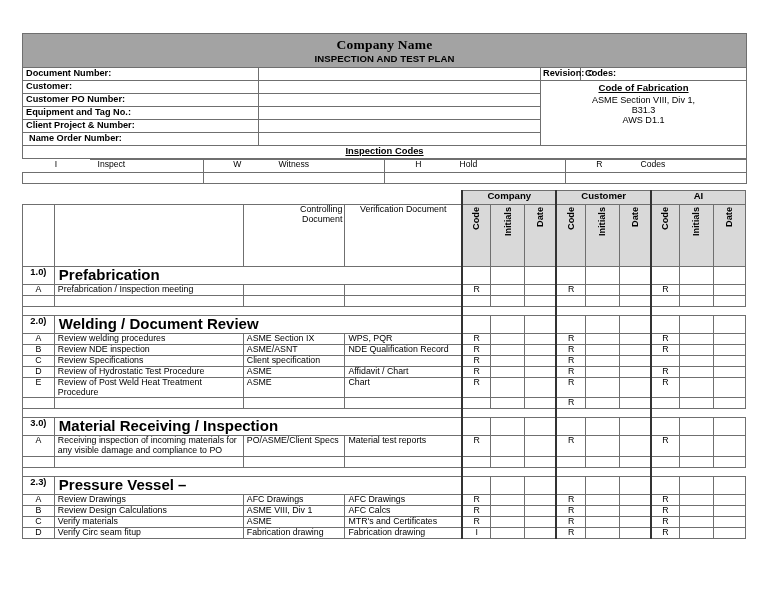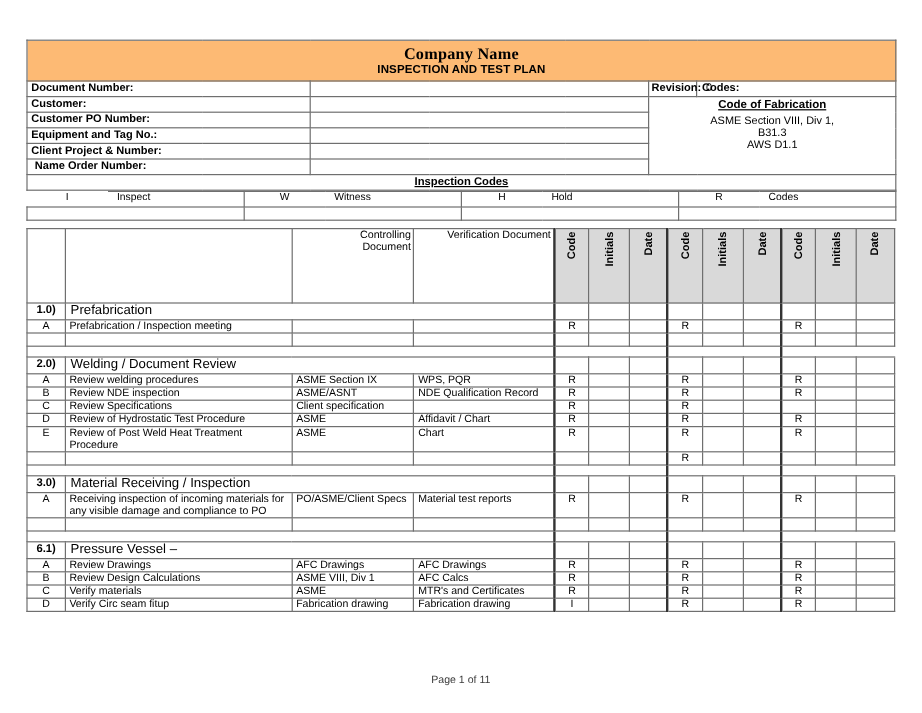--- a/index.html
+++ b/index.html
@@ -39,21 +39,21 @@
     padding: 0 2px;
     vertical-align: top;
     line-height: 1.12;
     height: 11px;
     box-sizing: border-box;
   }
   .nob { border: none !important; }
 
   
   .titleband {
-    background: #fdba74;
+    background: #a3a3a3;
     text-align: center;
     padding: 3px 0 2px 0 !important;
     height: auto !important;
   }
   .co-name {
     font-family: "Liberation Serif", serif;
     font-weight: bold;
     font-size: 13.5px;
     letter-spacing: .2px;
     line-height: 1.2;
@@ -164,34 +164,34 @@
     padding-bottom: 2px;
   }
   .colhd {
     text-align: center;
     font-size: 8.9px;
     vertical-align: bottom;
     height: 62px !important;
     padding-bottom: 1px !important;
     line-height: 1.15;
   }
-  .colhd.vd { text-align: right; padding-left: 2px !important; }
+  .colhd.vd { text-align: center; padding-left: 2px !important; }
 
   
   .secno {
     font-weight: bold;
     font-size: 9.4px;
     text-align: center;
     height: 14px !important;
     line-height: 14px;
     padding: 0 !important;
   }
   .sectitle {
-    font-weight: normal;
-    font-size: 11px;
+    font-weight: bold;
+    font-size: 15px;
     height: 14px !important;
     line-height: 14px;
     padding-left: 4px !important;
   }
   .item {
     text-align: center;
     font-size: 8.8px;
     line-height: 1.18;
     padding-top: 0 !important;
   }
@@ -334,20 +334,26 @@
           <col style="width:31px">
         <col style="width:28px">
           <col style="width:33px">
           <col style="width:31px">
         <col style="width:28px">
           <col style="width:33px">
           <col style="width:31px">
       </colgroup>
       <tbody id="grid-body">
 
+        <tr>
+          <td class="grpblank" colspan="4"></td>
+          <td class="grp grpsep" colspan="3">Company</td>
+          <td class="grp grpsep" colspan="3">Customer</td>
+          <td class="grp grpsep" colspan="3">AI</td>
+        </tr>
 
         <tr>
           <td class="colhd"></td>
           <td class="colhd"></td>
           <td class="colhd" style="text-align:right">
             <span>Controlling</span><br>
             <span>Document</span>
           </td>
           <td class="colhd vd">Verification Document</td>
 
@@ -565,21 +571,21 @@
             <td class="mk"></td>
             <td class="mk"></td>
           </tr>
           <tr>
             <td class="spacer" colspan="4"></td>
             <td class="spacer" colspan="3" style="border-left: 2px solid rgb(51, 51, 51); border-right: none;"></td>
             <td class="spacer" colspan="3" style="border-left: 2px solid rgb(51, 51, 51); border-right: none;"></td>
             <td class="spacer" colspan="3" style="border-left: 2px solid rgb(51, 51, 51); border-right: none;"></td>
           </tr>
           <tr>
-            <td class="secno">6.1)</td>
+            <td class="secno">2.3)</td>
             <td class="sectitle" colspan="3">Pressure Vessel –</td>
             <td class="mk grpsep"></td>
             <td class="mk"></td>
             <td class="mk"></td>
             <td class="mk grpsep"></td>
             <td class="mk"></td>
             <td class="mk"></td>
             <td class="mk grpsep"></td>
             <td class="mk"></td>
             <td class="mk"></td>
@@ -641,16 +647,13 @@
             <td class="mk"></td>
             <td class="mk"></td>
             <td class="mk grpsep">R</td>
             <td class="mk"></td>
             <td class="mk"></td>
           </tr>
         </tbody>
     </table>
   </div>
 
-  <div class="footer">
-    <span>Page 1 of 11</span>
-  </div>
 </div>
 
 </body></html>

